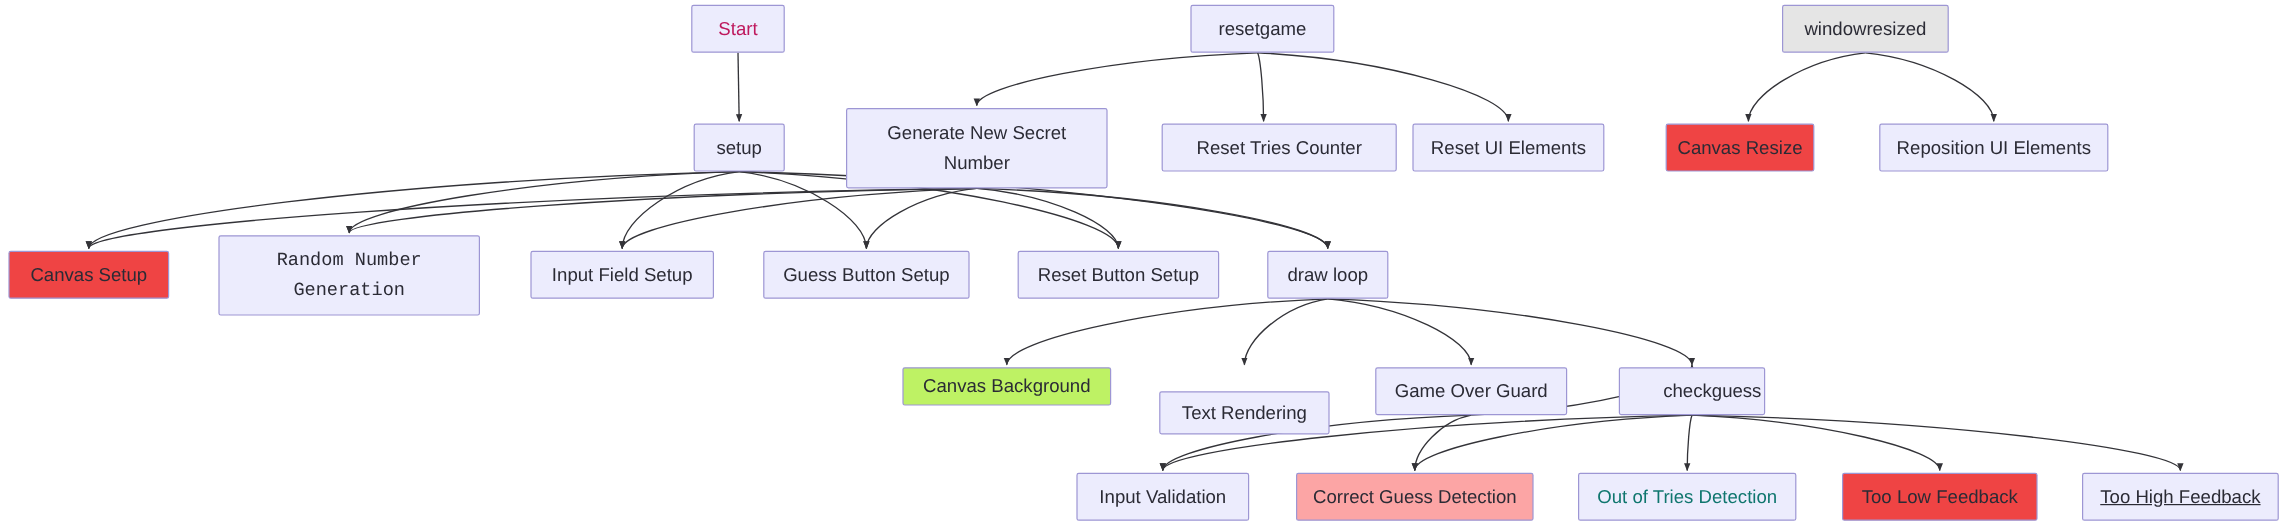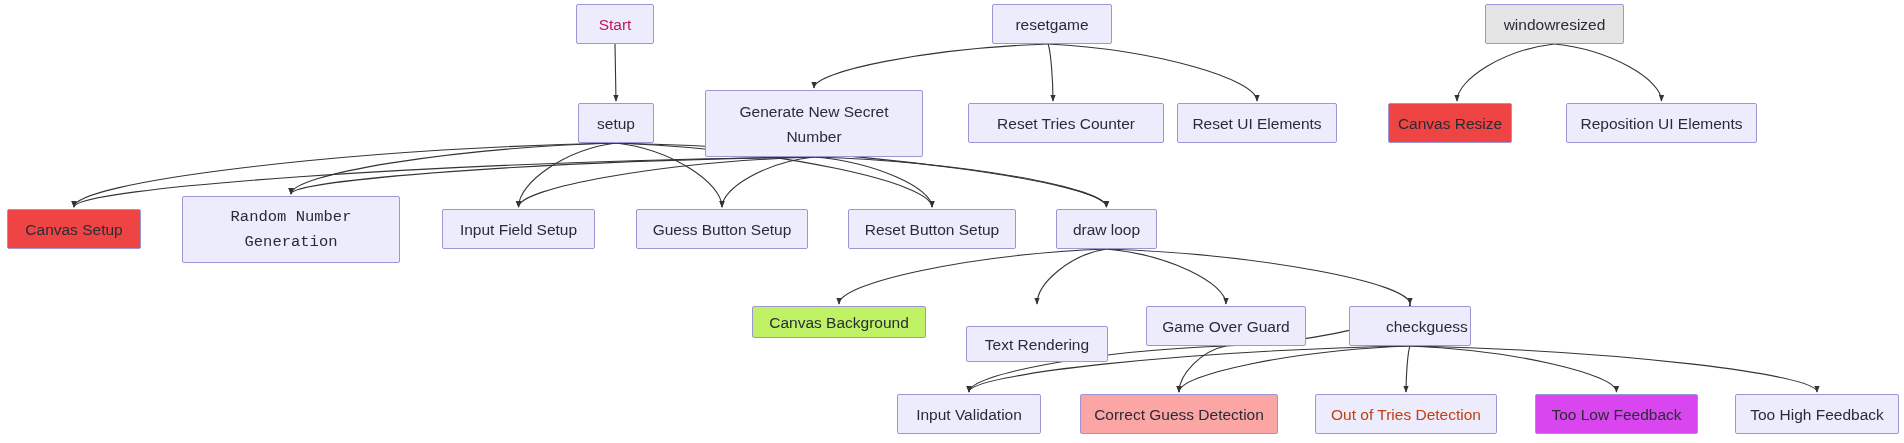--- a/index.html
+++ b/index.html
@@ -114,17 +114,17 @@
       <div class="node" style="left: 442px; top: 209px; width: 153px; height: 40px; background: rgb(236, 236, 253); border-color: rgb(157, 150, 212); color: rgb(43, 43, 53);"><span class="node-label">Input Field Setup</span></div>
       <div class="node" style="left: 636px; top: 209px; width: 172px; height: 40px; background: rgb(236, 236, 253); border-color: rgb(157, 150, 212); color: rgb(43, 43, 53);"><span class="node-label">Guess Button Setup</span></div>
       <div class="node" style="left: 848px; top: 209px; width: 168px; height: 40px; background: rgb(236, 236, 253); border-color: rgb(157, 150, 212); color: rgb(43, 43, 53);"><span class="node-label">Reset Button Setup</span></div>
       <div class="node" style="left: 1056px; top: 209px; width: 101px; height: 40px; background: rgb(236, 236, 253); border-color: rgb(157, 150, 212); color: rgb(43, 43, 53);"><span class="node-label">draw loop</span></div>
       <div class="node" style="left: 752px; top: 306px; width: 174px; height: 32px; background: #bef264; border-color: rgb(157, 150, 212); color: rgb(43, 43, 53);"><span class="node-label">Canvas Background</span></div>
       <div class="node" style="left: 966px; top: 306px; width: 142px; height: 36px; background: rgb(236, 236, 253); border-color: rgb(157, 150, 212); color: rgb(43, 43, 53); margin-top: 20px;"><span class="node-label">Text Rendering</span></div>
       <div class="node" style="left: 1146px; top: 306px; width: 160px; height: 40px; background: rgb(236, 236, 253); border-color: rgb(157, 150, 212); color: rgb(43, 43, 53);"><span class="node-label">Game Over Guard</span></div>
       <div class="node" style="left: 1349px; top: 306px; width: 122px; height: 40px; background: rgb(236, 236, 253); border-color: rgb(157, 150, 212); color: rgb(43, 43, 53); padding-left: 36px;"><span class="node-label">checkguess</span></div>
       <div class="node" style="left: 897px; top: 394px; width: 144px; height: 40px; background: rgb(236, 236, 253); border-color: rgb(157, 150, 212); color: rgb(43, 43, 53);"><span class="node-label">Input Validation</span></div>
       <div class="node" style="left: 1080px; top: 394px; width: 198px; height: 40px; background: #fca5a5; border-color: rgb(157, 150, 212); color: rgb(43, 43, 53);"><span class="node-label">Correct Guess Detection</span></div>
-      <div class="node" style="left: 1315px; top: 394px; width: 182px; height: 40px; background: rgb(236, 236, 253); border-color: rgb(157, 150, 212); color: #c2410c;"><span class="node-label">Out of Tries Detection</span></div>
-      <div class="node" style="left: 1535px; top: 394px; width: 163px; height: 40px; background: #d946ef; border-color: rgb(157, 150, 212); color: rgb(43, 43, 53);"><span class="node-label">Too Low Feedback</span></div>
-      <div class="node" style="left: 1735px; top: 394px; width: 164px; height: 40px; background: rgb(236, 236, 253); border-color: rgb(157, 150, 212); color: rgb(43, 43, 53);"><span class="node-label">Too High Feedback</span></div>
+      <div class="node" style="left: 1315px; top: 394px; width: 182px; height: 40px; background: rgb(236, 236, 253); border-color: rgb(157, 150, 212); color: #0f766e;"><span class="node-label">Out of Tries Detection</span></div>
+      <div class="node" style="left: 1535px; top: 394px; width: 163px; height: 40px; background: #ef4444; border-color: rgb(157, 150, 212); color: rgb(43, 43, 53);"><span class="node-label">Too Low Feedback</span></div>
+      <div class="node" style="left: 1735px; top: 394px; width: 164px; height: 40px; background: rgb(236, 236, 253); border-color: rgb(157, 150, 212); color: rgb(43, 43, 53); text-decoration: underline;"><span class="node-label">Too High Feedback</span></div>
     </div>
 </div>
 
 </body></html>

